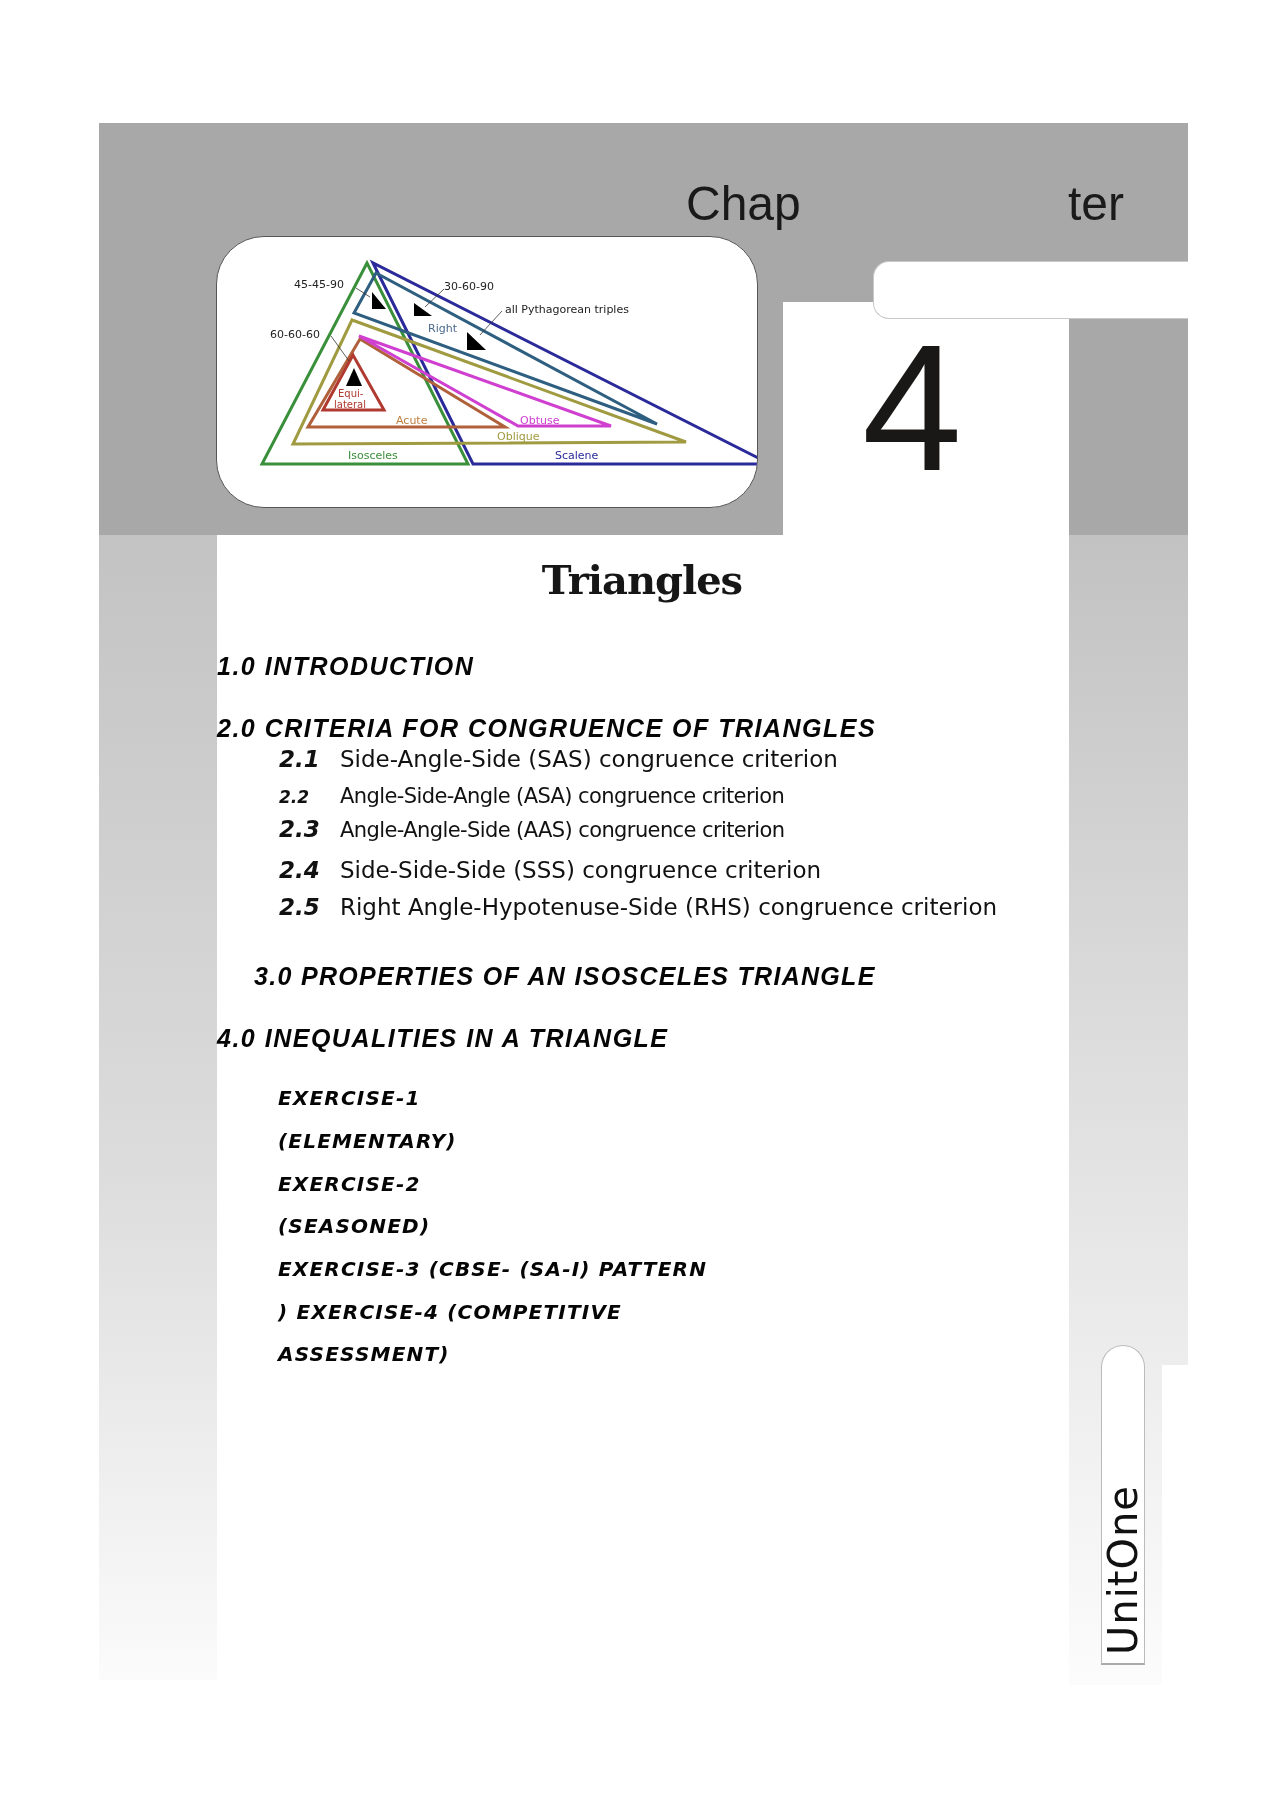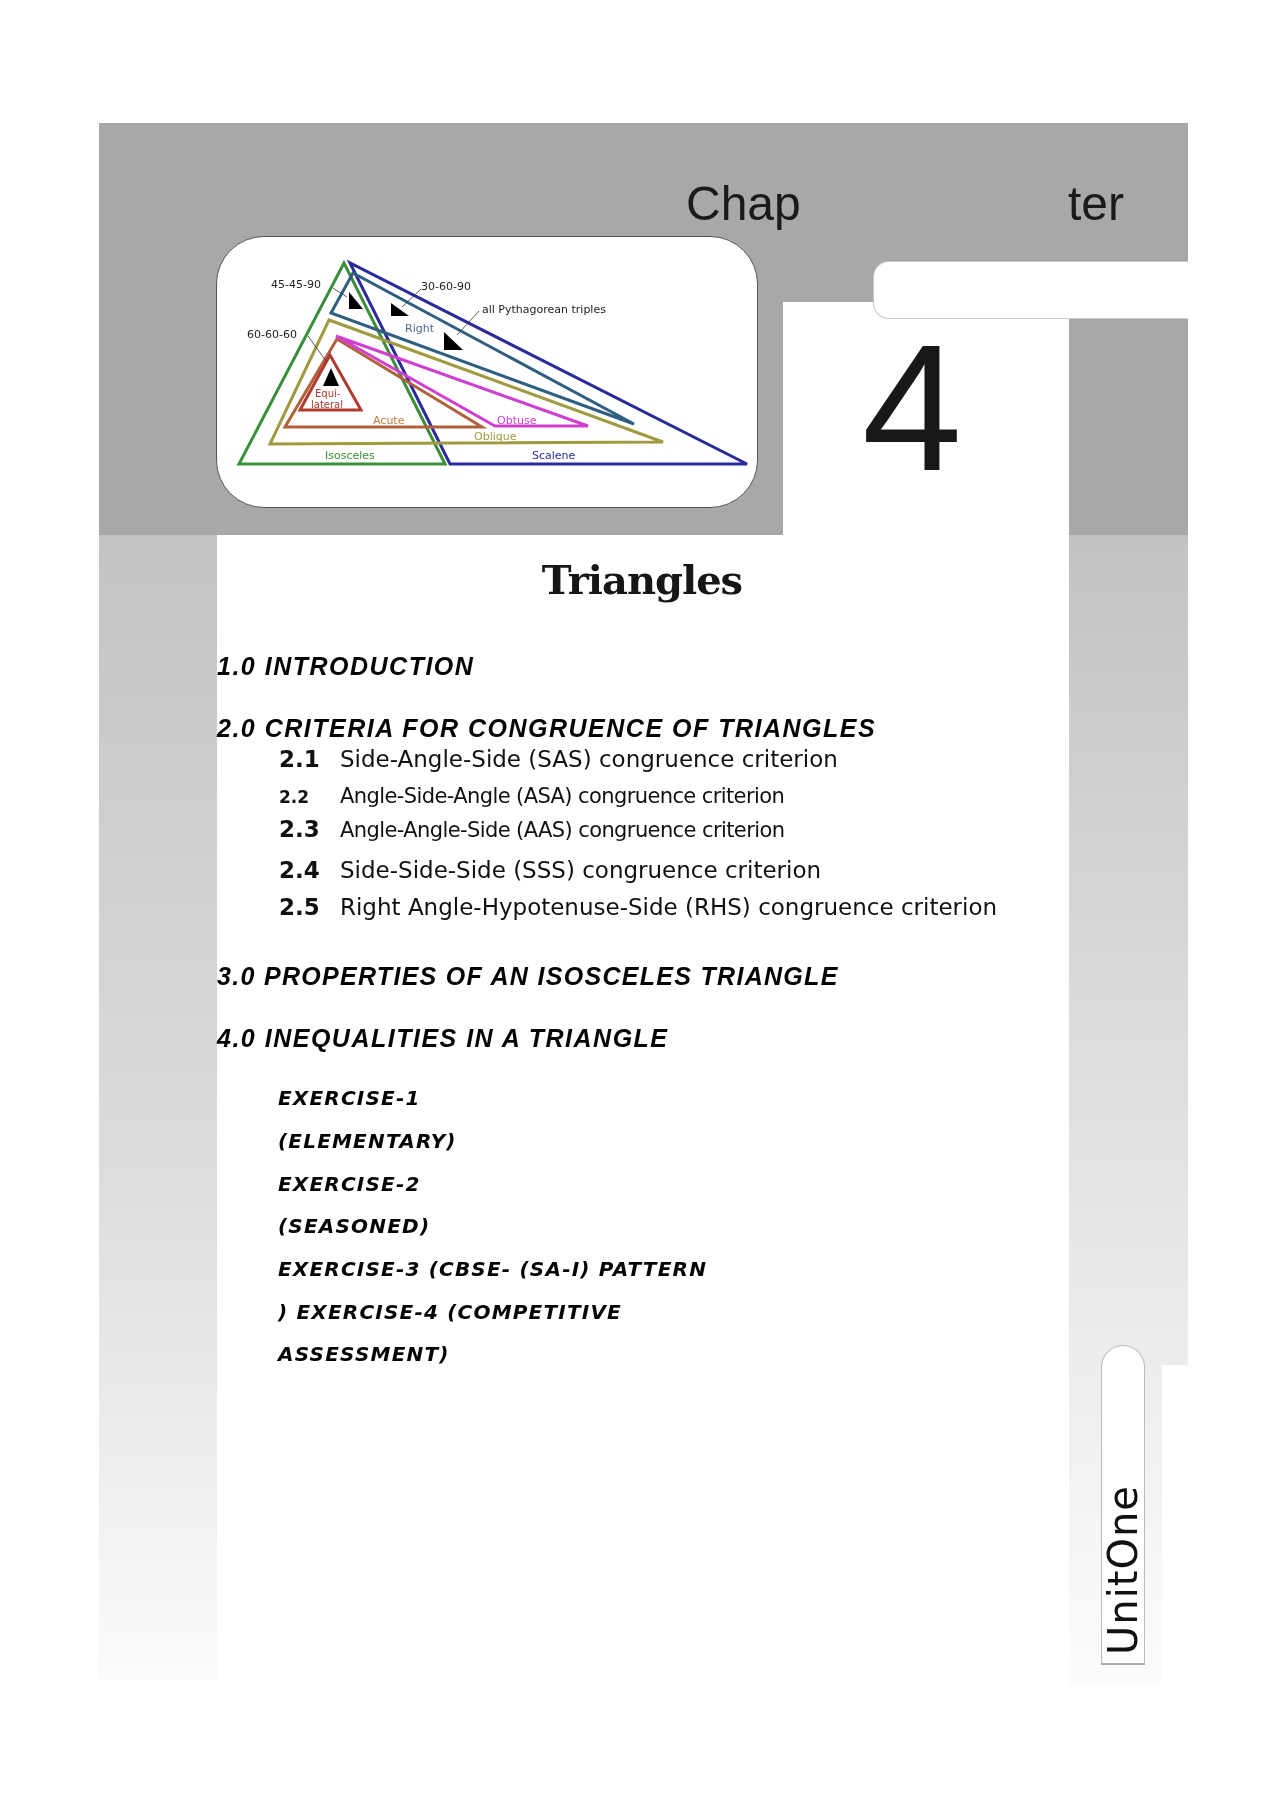--- a/index.html
+++ b/index.html
@@ -9,28 +9,28 @@
   #header-band{left:99px;top:123px;width:1089px;height:412px;background:#a8a8a8;}
   
   #left-col{left:99px;top:535px;width:118px;height:1145px;background:linear-gradient(#c3c3c3 0%,#dcdcdc 55%,#fbfbfb 100%);}
   
   #right-col{left:1069px;top:535px;width:119px;height:830px;background:linear-gradient(#c2c2c2 0%,#dadada 55%,#ededed 100%);}
   #right-col-low{left:1069px;top:1365px;width:93px;height:320px;background:linear-gradient(#ededed,#fcfcfc);}
   
   #num-panel{left:783px;top:302px;width:286px;height:233px;background:#ffffff;}
   #gray-notch{left:700px;top:302px;width:83px;height:233px;background:#a8a8a8;border-bottom-right-radius:40px;}
   #white-tab{left:873px;top:261px;width:315px;height:58px;background:#fff;border-top-left-radius:16px;border-bottom-left-radius:16px;border:1px solid #c8c8c8;border-right:none;box-sizing:border-box;}
-  #img-frame{left:216px;top:236px;width:542px;height:272px;background:#fff;border:1px solid #555;border-radius:48px;box-sizing:border-box;overflow:hidden;}
+  #img-frame{left:216px;top:236px;width:542px;height:272px;background:#fff;border:1px solid #555;border-radius:48px;box-sizing:border-box;overflow:hidden;padding-left:23px;}
   #chap-left{left:686px;top:176px;font-family:Liberation Sans, sans-serif;font-size:48px;color:#1a1a1a;}
   #chap-right{left:1068px;top:176px;font-family:"Liberation Sans",sans-serif;font-size:48px;color:#1a1a1a;}
   #chap-num{left:862px;top:318px;font-family:"Liberation Sans",sans-serif;font-size:180px;line-height:180px;color:#1a1816;}
   #title{left:0;width:1280px;top:556px;text-align:center;padding-left:4px;box-sizing:border-box;font-family:"DejaVu Serif",serif;font-weight:bold;font-size:40px;letter-spacing:-1px;color:#161616;}
   .sec{font-family:Liberation Sans, sans-serif;font-weight:bold;font-style:italic;font-size:25px;letter-spacing:1.5px;white-space:nowrap;color:#050505;}
   .sub{font-size:23px;white-space:nowrap;font-family:"DejaVu Sans",sans-serif;color:#111;}
-  .sub .n{font-weight:bold;display:inline-block;width:61px;}
+  .sub .n{font-weight:bold;font-style:italic;display:inline-block;width:61px;}
   .sub.cond{font-size:21px;letter-spacing:-0.6px;}
   .ex{font-family:"DejaVu Sans",sans-serif;font-weight:bold;font-style:italic;font-size:20px;letter-spacing:1.2px;white-space:nowrap;color:#050505;}
   #unit-tab{left:1101px;top:1345px;width:44px;height:320px;background:#fff;border:1px solid #bbb;border-bottom:2px solid #aaa;border-top-left-radius:22px;border-top-right-radius:22px;box-sizing:border-box;}
   #unit-text{left:1101px;top:1480px;width:44px;height:180px;}
   #unit-text span{position:absolute;left:50%;top:50%;transform:translate(-50%,-50%) rotate(-90deg);font-family:"DejaVu Sans",sans-serif;font-size:40px;white-space:nowrap;color:#111;letter-spacing:1px;}
 </style>
 </head>
 <body>
 
 <div id="header-band" class="abs"></div>
@@ -111,21 +111,21 @@
 <div class="abs sub cond" style="left:279px;top:816px;">
   <span class="n" style="font-size:23px;letter-spacing:0;">2.3</span><span>Angle-Angle-Side (AAS) congruence criterion</span>
 </div>
 <div class="abs sub" style="left:279px;top:857px;">
   <span class="n">2.4</span><span>Side-Side-Side (SSS) congruence criterion</span>
 </div>
 <div class="abs sub" style="left:279px;top:894px;">
   <span class="n">2.5</span><span>Right Angle-Hypotenuse-Side (RHS) congruence criterion</span>
 </div>
 
-<div class="abs sec" style="left:217px;top:962px;letter-spacing:1.3px;">
+<div class="abs sec" style="left:217px;top:962px;letter-spacing:1.3px;padding-left:37px;">
   <span>3.0</span>
   <span>PROPERTIES OF AN ISOSCELES TRIANGLE</span>
 </div>
 <div class="abs sec" style="left:217px;top:1024px;">
   <span>4.0</span>
   <span>INEQUALITIES IN A TRIANGLE</span>
 </div>
 
 <div class="abs ex" style="left:278px;top:1086px;">EXERCISE-1</div>
 <div class="abs ex" style="left:278px;top:1129px;">(ELEMENTARY)</div>

